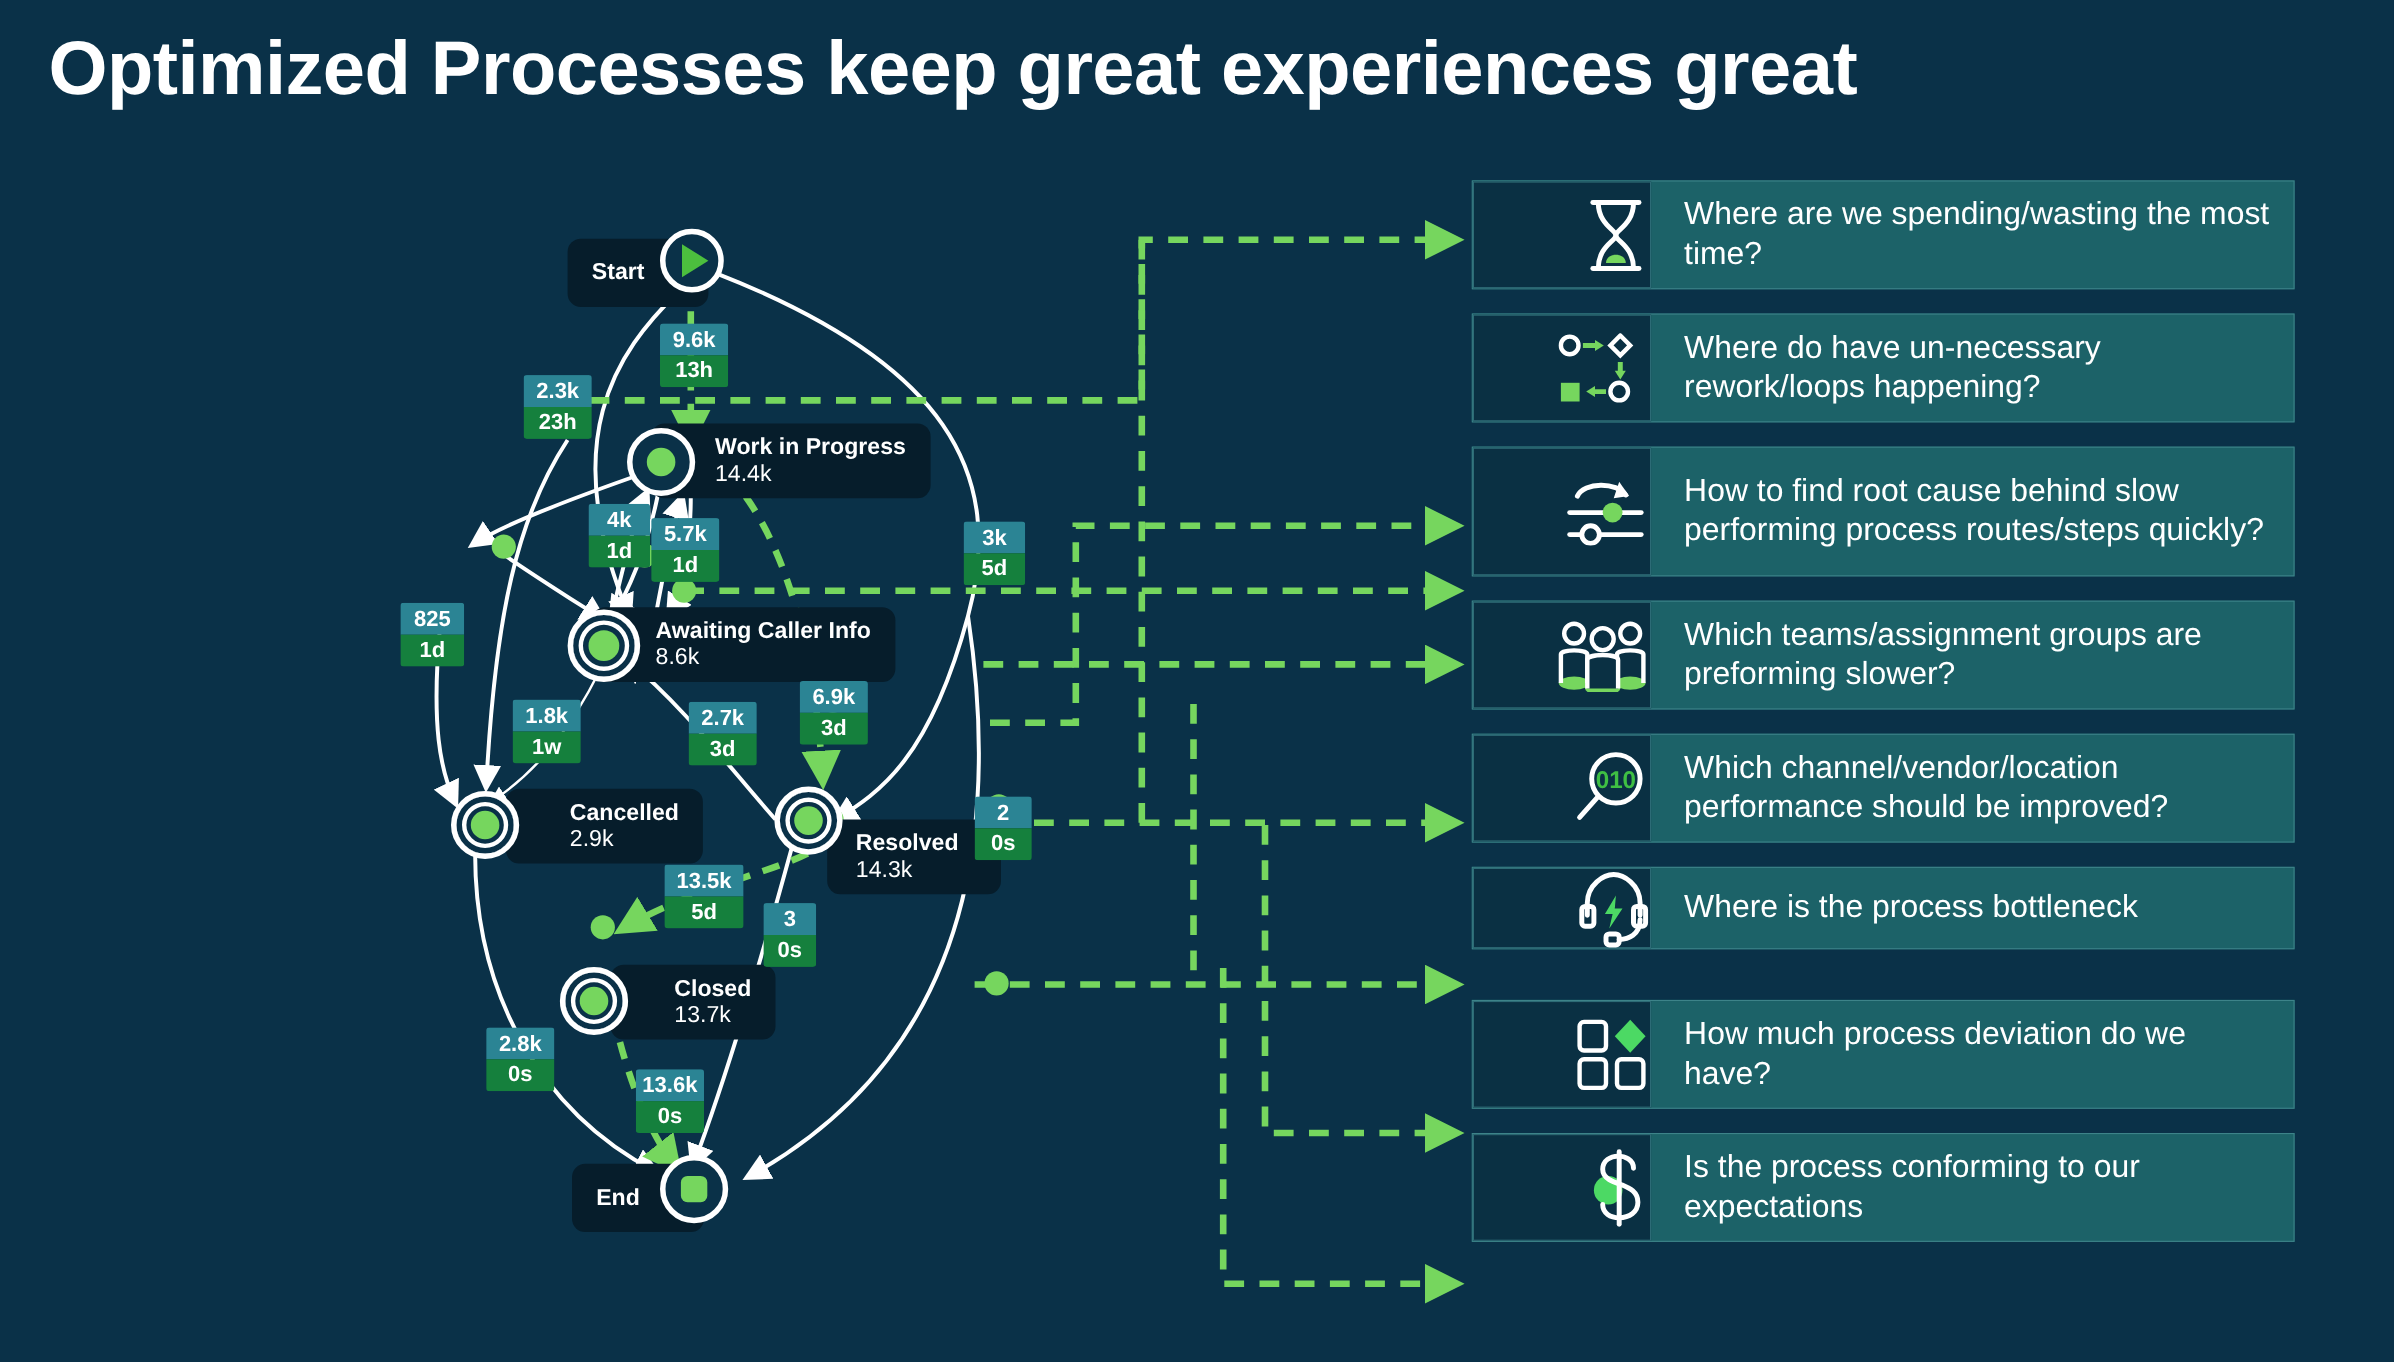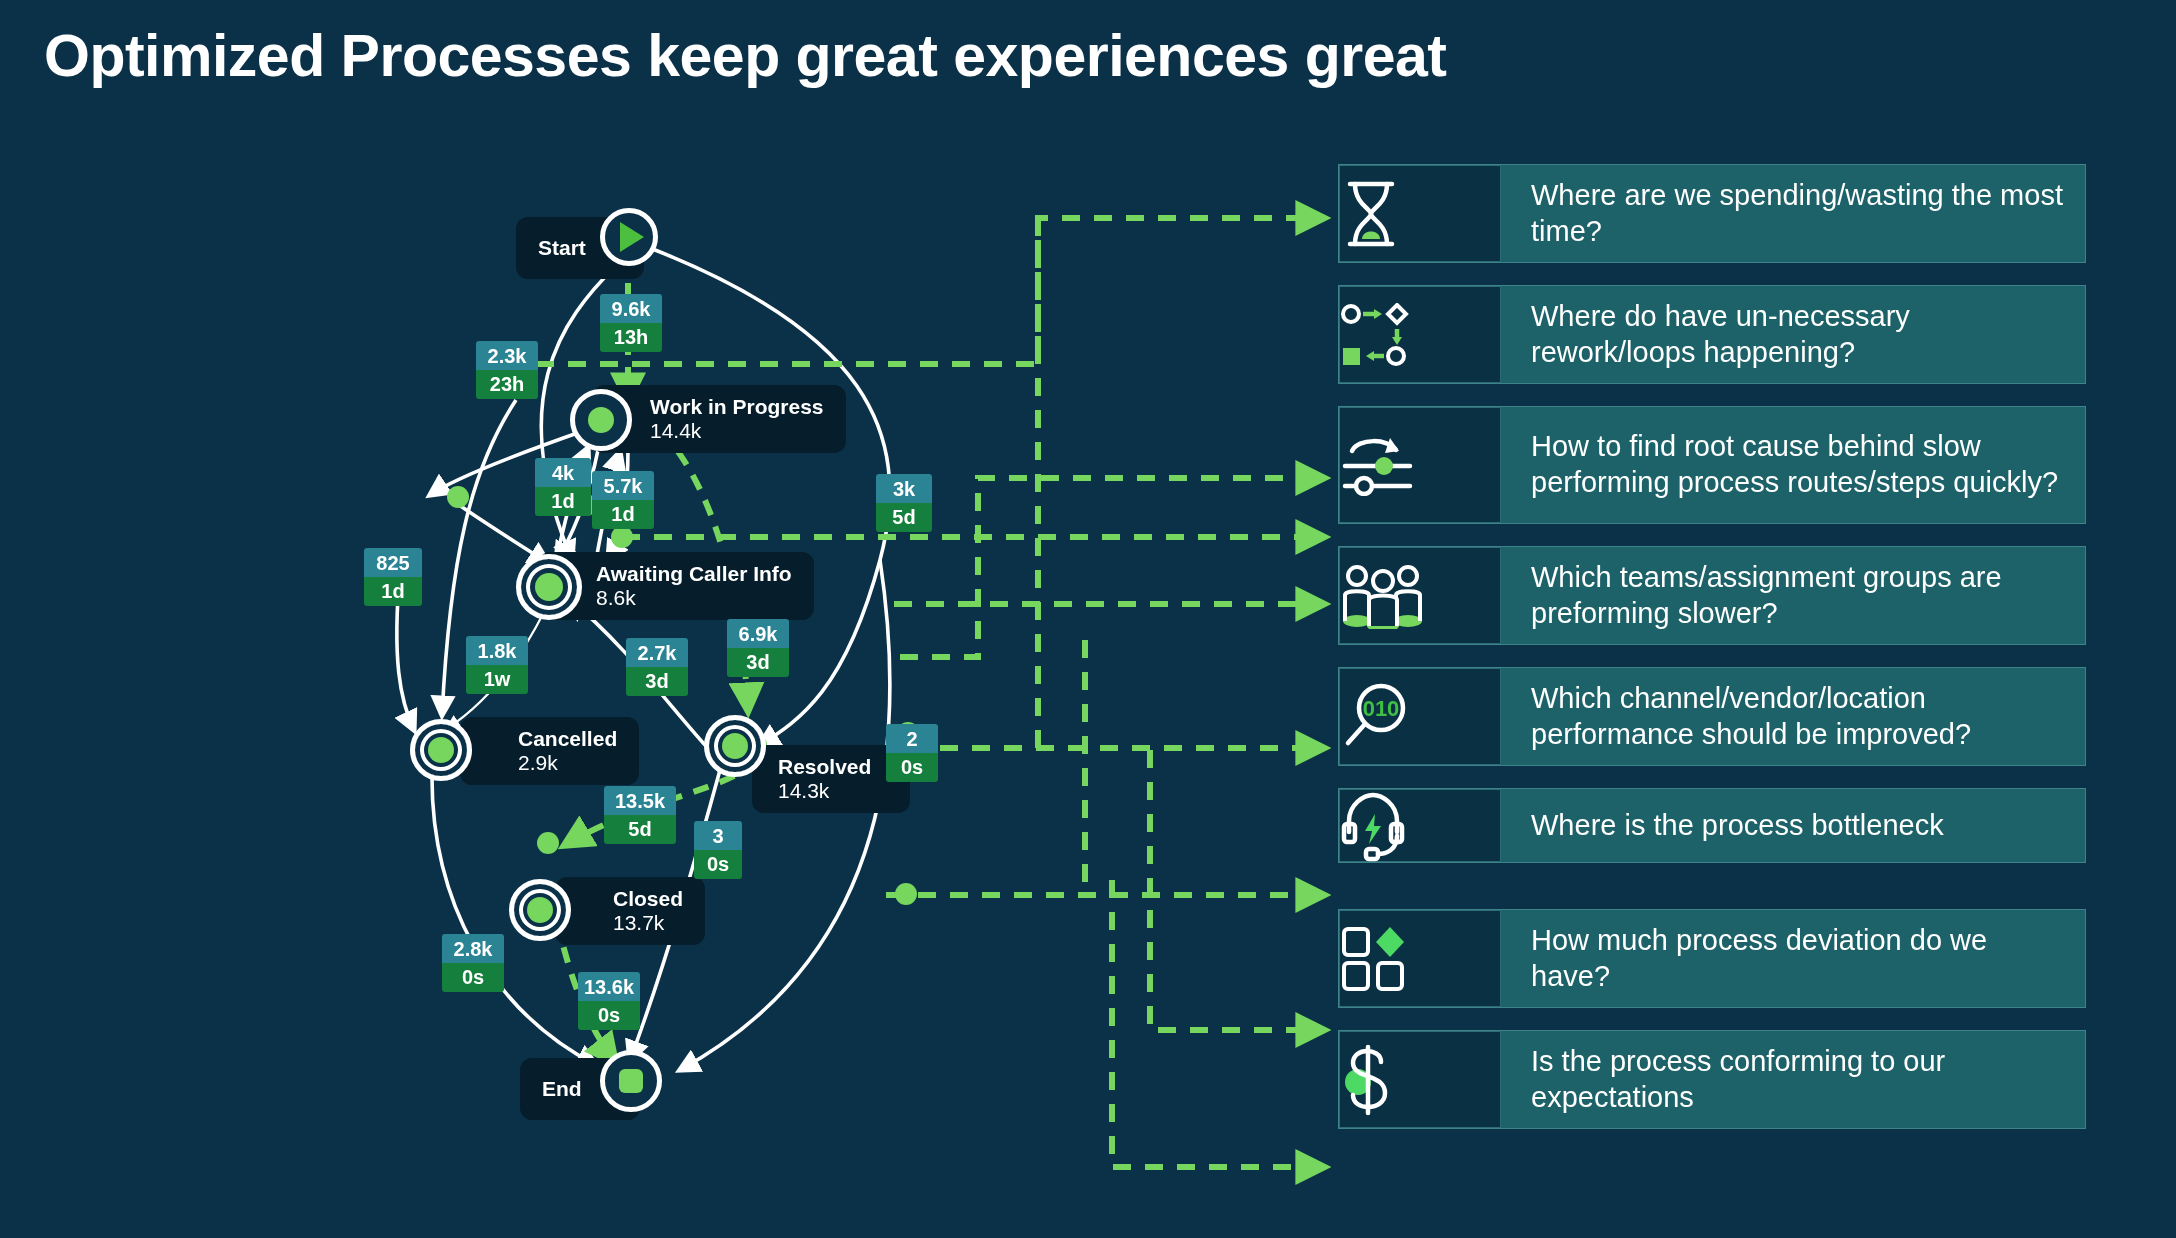--- a/index.html
+++ b/index.html
@@ -7,21 +7,21 @@
     width: 2176px; height: 1238px;
     background: #0a3148;
     font-family: "Liberation Sans", sans-serif;
     overflow: hidden;
   }
   #stage { position: relative; width: 2176px; height: 1238px; background: #0a3148; }
 
   
   #page-title {
     position: absolute; left: 44px; top: 22px;
-    font-size: 59px; font-weight: 700; color: #ffffff;
+    font-size: 69px; font-weight: 700; color: #ffffff;
     letter-spacing: -0.5px; white-space: nowrap;
   }
 
   
   #diagram-svg { position: absolute; left: 0; top: 0; width: 1340px; height: 1238px; }
 
   
   .node { position: absolute; display: flex; align-items: center; }
   .node-pill {
     background: #061d2b; border-radius: 12px;
@@ -60,21 +60,21 @@
   
   #cards { position: absolute; left: 1338px; top: 0; width: 838px; height: 1238px; }
   .card {
     position: absolute; left: 0; width: 748px;
     background: #1c6268; border: 1px solid #3d8389;
     display: flex; align-items: stretch;
   }
   .card-icon {
     width: 162px; min-width: 162px; background: #0a3043;
     border: 1px solid #2d6b76;
-    display: flex; align-items: center; justify-content: flex-start;
+    display: flex; align-items: center; justify-content: flex-end;
   }
   .card-text {
     flex: 1; display: flex; align-items: center;
     padding: 6px 20px 6px 30px;
     color: #ffffff; font-size: 29px; font-weight: 400; line-height: 1.24;
   }
 </style>
 </head>
 <body>
 

